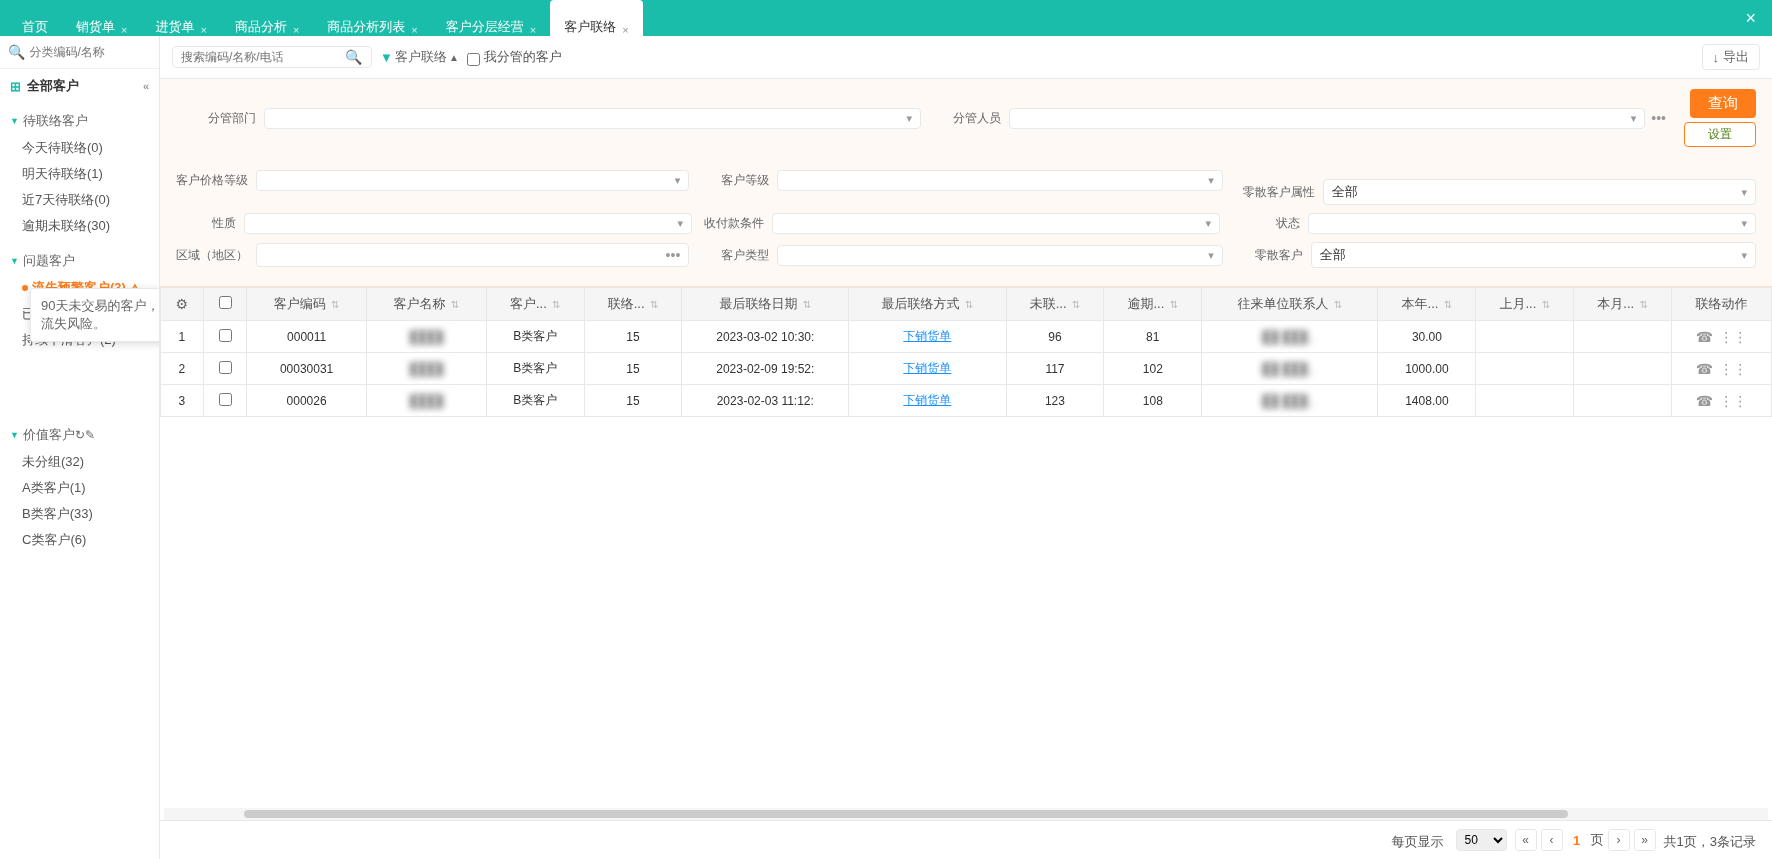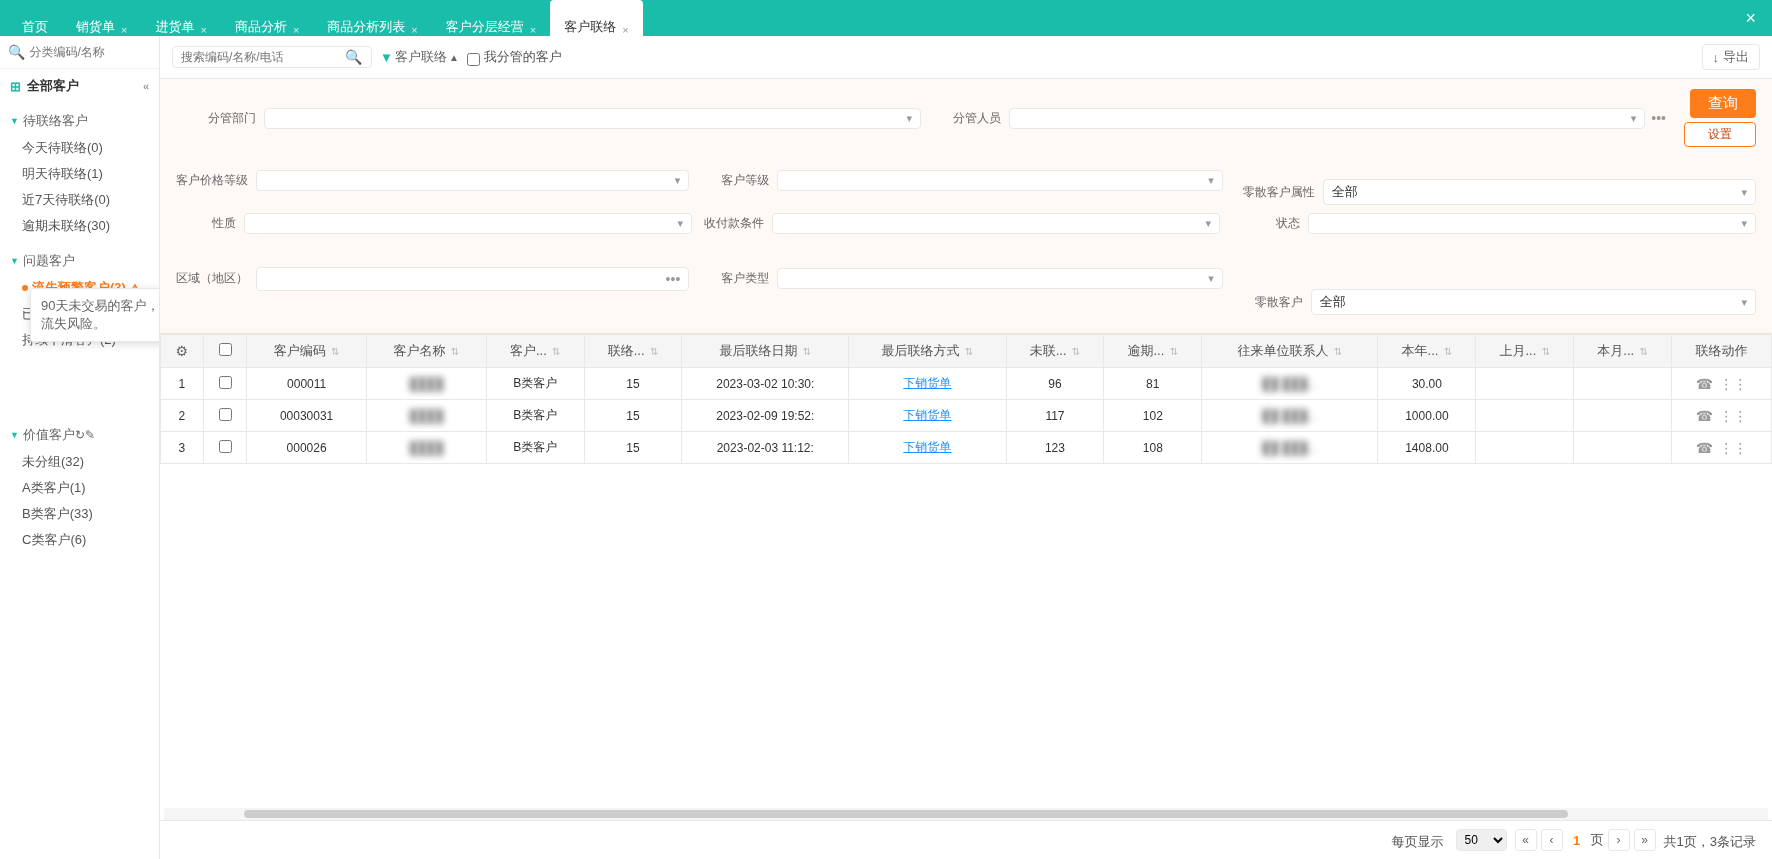--- a/index.html
+++ b/index.html
@@ -288,21 +288,21 @@
       color: #fff;
       border: none;
       border-radius: 4px;
       padding: 5px 18px;
       font-size: 15px;
       cursor: pointer;
       margin-left: 12px;
     }
     .settings-btn {
       border: 1px solid #ff7c1a;
-      color: #c2410c;
+      color: #4d7c0f;
       border-radius: 4px;
       padding: 3px 14px;
       font-size: 12px;
       cursor: pointer;
       margin-left: 6px;
       background: #fff;
     }
     .adv-filter-actions {
       display: flex;
       flex-direction: column;
@@ -647,21 +647,21 @@
               <span class="dots">•••</span>
           </div>
         </div>
         <div class="adv-filter-field" style="margin-left:20px;">
           <label>客户类型</label>
           <div class="field-select">
             <span></span>
               <span class="chev">▾</span>
           </div>
         </div>
-        <div class="adv-filter-field" style="margin-left:20px;margin-top:47px;">
+        <div class="adv-filter-field" style="margin-left:20px;">
           <label>零散客户</label>
           <div class="field-select">
             <span>全部</span>
               <span class="chev">▾</span>
           </div>
         </div>
       </div>
     </div>
 
     <div class="table-area">

